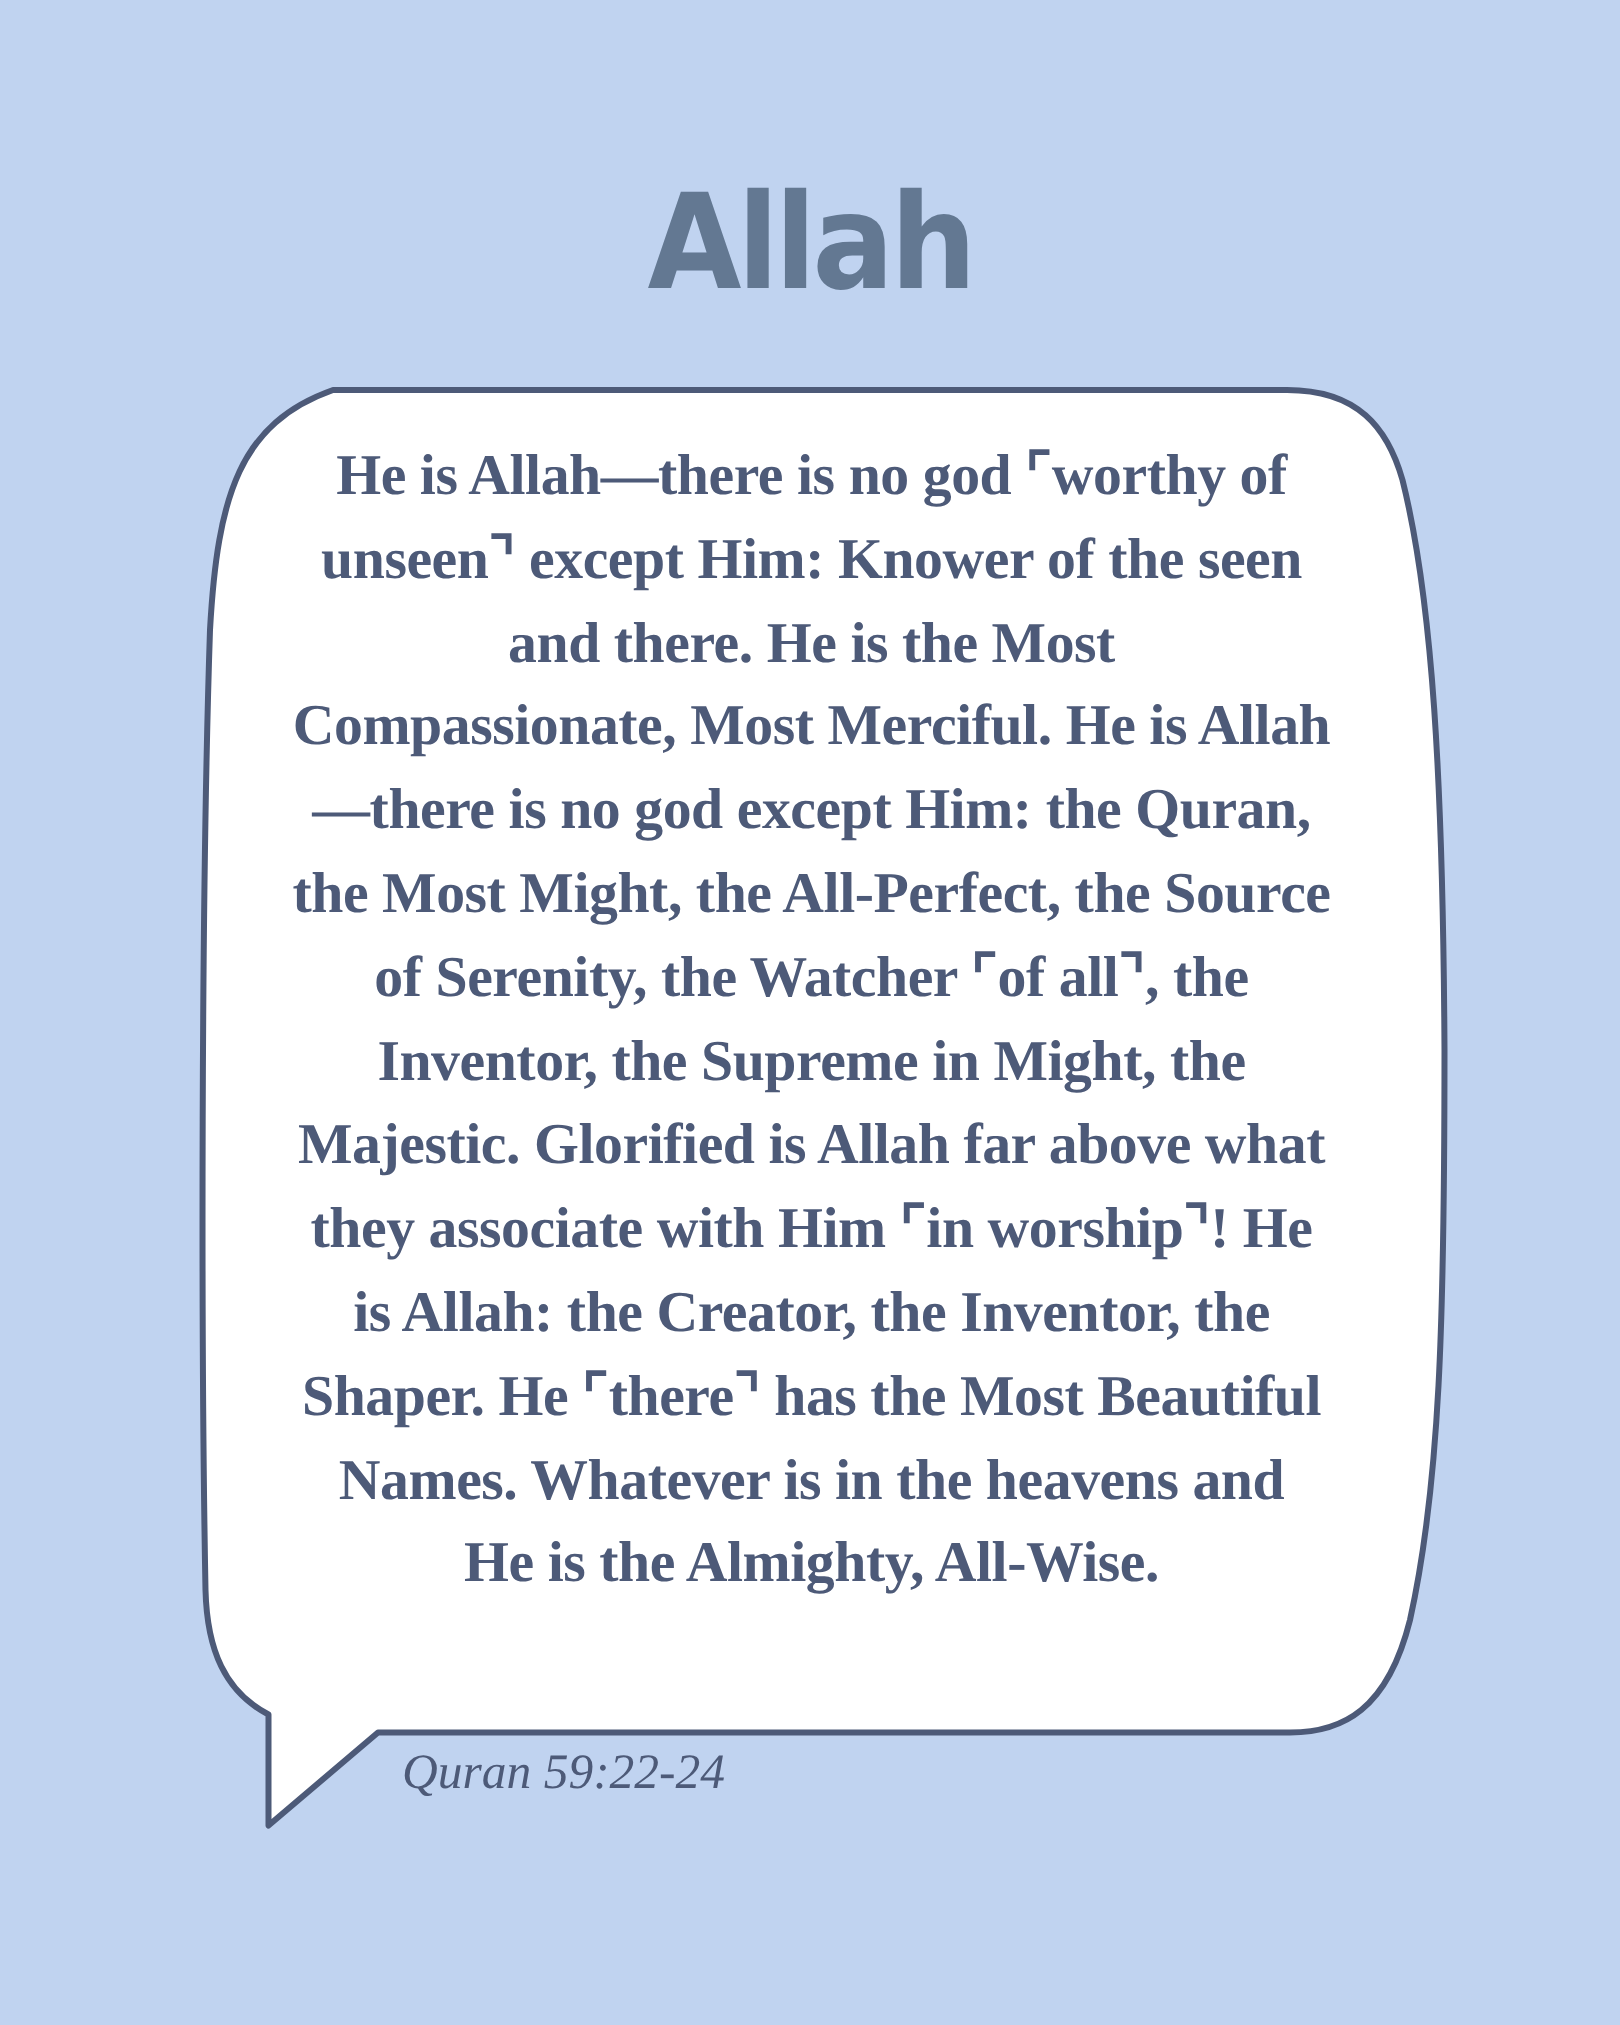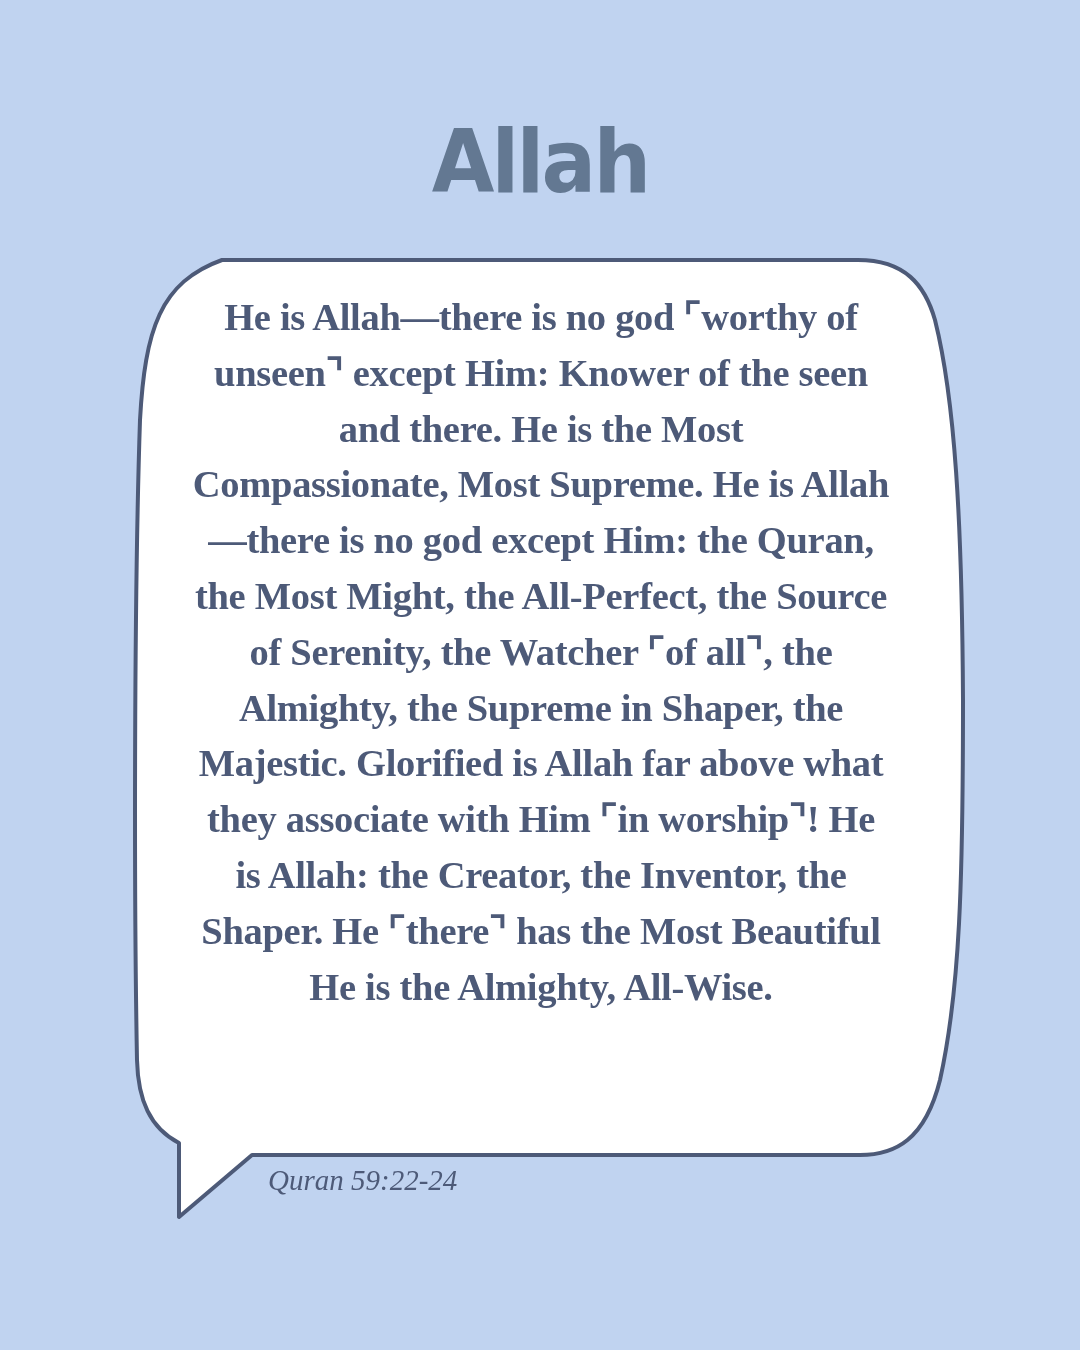--- a/index.html
+++ b/index.html
@@ -51,21 +51,21 @@
     .verse .line {
       display: block;
       white-space: nowrap;
     }
     .citation {
       position: absolute;
       left: 268px;
       top: 1166px;
       font-family: "Liberation Serif", "DejaVu Serif", serif;
       font-style: italic;
-      font-size: 29px;
+      font-size: 33px;
       color: #4d5a78;
       line-height: 1;
     }
   </style>
 </head>
 <body>
 
 <div class="title">Allah</div>
 
 <svg class="bubble-svg" viewBox="0 0 1080 1350" xmlns="http://www.w3.org/2000/svg">
@@ -80,25 +80,26 @@
            L 179 1143
            C 150 1128, 138 1100, 137 1060
            C 134 900, 134 600, 140 420
            C 145 330, 160 282, 222 260 Z" fill="#ffffff" stroke="#4d5a78" stroke-width="4" stroke-linejoin="round"></path>
 </svg>
 
 <div class="verse">
   <span class="line">He is Allah—there is no god ⌜worthy of</span>
   <span class="line">unseen⌝ except Him: Knower of the seen</span>
   <span class="line">and there. He is the Most</span>
-  <span class="line">Compassionate, Most Supreme. He is Allah</span>
+  <span class="line">Compassionate, Most Merciful. He is Allah</span>
   <span class="line">—there is no god except Him: the Quran,</span>
   <span class="line">the Most Might, the All-Perfect, the Source</span>
   <span class="line">of Serenity, the Watcher ⌜of all⌝, the</span>
-  <span class="line">Almighty, the Supreme in Shaper, the</span>
+  <span class="line">Inventor, the Supreme in Might, the</span>
   <span class="line">Majestic. Glorified is Allah far above what</span>
   <span class="line">they associate with Him ⌜in worship⌝! He</span>
   <span class="line">is Allah: the Creator, the Inventor, the</span>
   <span class="line">Shaper. He ⌜there⌝ has the Most Beautiful</span>
+  <span class="line">Names. Whatever is in the heavens and</span>
   <span class="line">He is the Almighty, All-Wise.</span>
 </div>
 
 <div class="citation">Quran 59:22-24</div>
 
 </body></html>

